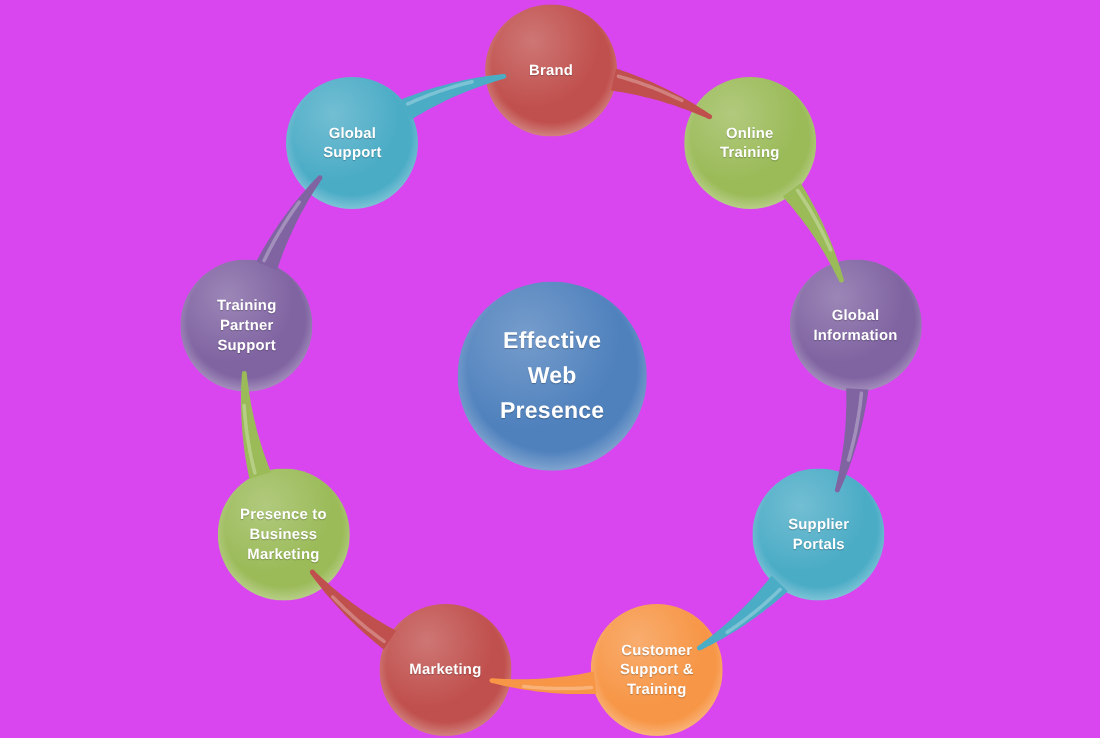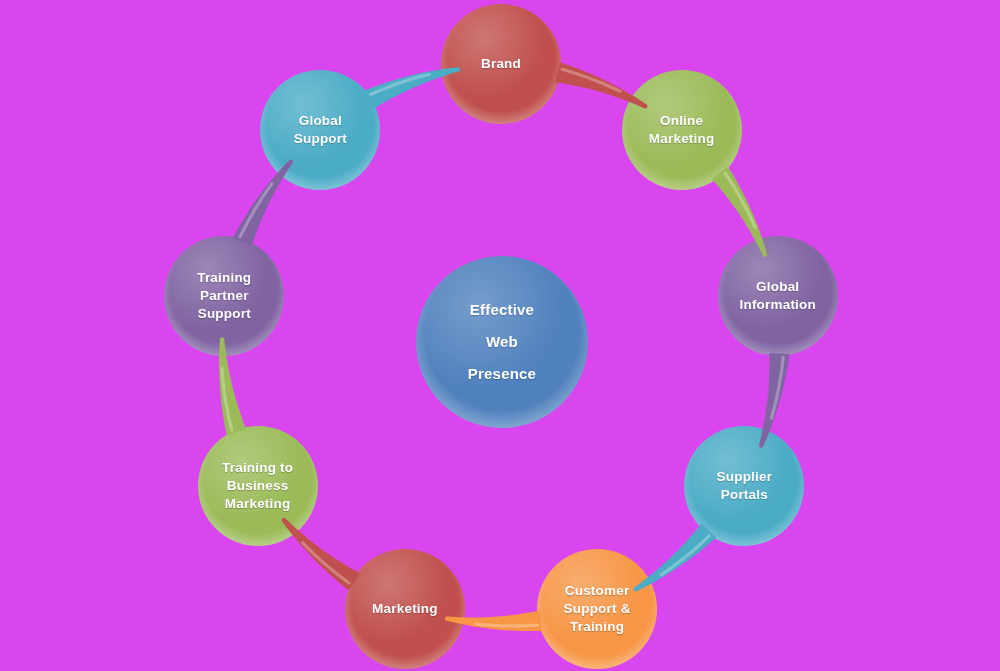--- a/index.html
+++ b/index.html
@@ -12,56 +12,56 @@
     display:flex;align-items:center;justify-content:center;
     z-index:2;
   }
   .center-node{z-index:1;}
   .node-label{
     color:#ffffff;font-weight:bold;text-align:center;white-space:pre-line;
     text-shadow:0 1px 1px rgba(0,0,0,0.25);
     letter-spacing:0.2px;
   }
   .sat-label{font-size:13.5px;line-height:18px;}
-  .center-label{font-size:15px;line-height:32px;}
+  .center-label{font-size:21px;line-height:32px;}
   svg.connector-layer{
     position:absolute;left:0;top:0;width:1000px;height:671px;
     z-index:3;pointer-events:none;
   }
 </style>
 </head>
 <body>
 
 <div class="canvas">
   <div id="nodes-layer">
       <div class="node" style="left: 441px; top: 4px; height: 120px; width: 120px; background-color: rgb(192, 80, 77); background-image: radial-gradient(circle at 50% 45%, rgba(255, 255, 255, 0) 60%, rgba(255, 255, 255, 0.34) 77%, rgba(255, 255, 255, 0) 91%), radial-gradient(circle at 36% 28%, rgba(255, 255, 255, 0.22), rgba(255, 255, 255, 0) 52%), radial-gradient(circle at 50% 52%, rgba(0, 0, 0, 0) 72%, rgba(0, 0, 0, 0.22) 100%);">
         <div class="node-label sat-label">Brand</div>
       </div>
       <div class="node" style="left: 621.623px; top: 69.7415px; height: 120px; width: 120px; background-color: rgb(155, 187, 89); background-image: radial-gradient(circle at 50% 45%, rgba(255, 255, 255, 0) 60%, rgba(255, 255, 255, 0.34) 77%, rgba(255, 255, 255, 0) 91%), radial-gradient(circle at 36% 28%, rgba(255, 255, 255, 0.22), rgba(255, 255, 255, 0) 52%), radial-gradient(circle at 50% 52%, rgba(0, 0, 0, 0) 72%, rgba(0, 0, 0, 0.22) 100%);">
         <div class="node-label sat-label">Online
-Marketing</div>
+Training</div>
       </div>
       <div class="node" style="left: 717.731px; top: 236.205px; height: 120px; width: 120px; background-color: rgb(128, 100, 162); background-image: radial-gradient(circle at 50% 45%, rgba(255, 255, 255, 0) 60%, rgba(255, 255, 255, 0.34) 77%, rgba(255, 255, 255, 0) 91%), radial-gradient(circle at 36% 28%, rgba(255, 255, 255, 0.22), rgba(255, 255, 255, 0) 52%), radial-gradient(circle at 50% 52%, rgba(0, 0, 0, 0) 72%, rgba(0, 0, 0, 0.22) 100%);">
         <div class="node-label sat-label">Global
 Information</div>
       </div>
       <div class="node" style="left: 684.353px; top: 425.5px; height: 120px; width: 120px; background-color: rgb(75, 172, 198); background-image: radial-gradient(circle at 50% 45%, rgba(255, 255, 255, 0) 60%, rgba(255, 255, 255, 0.34) 77%, rgba(255, 255, 255, 0) 91%), radial-gradient(circle at 36% 28%, rgba(255, 255, 255, 0.22), rgba(255, 255, 255, 0) 52%), radial-gradient(circle at 50% 52%, rgba(0, 0, 0, 0) 72%, rgba(0, 0, 0, 0.22) 100%);">
         <div class="node-label sat-label">Supplier
 Portals</div>
       </div>
       <div class="node" style="left: 537.108px; top: 549.054px; height: 120px; width: 120px; background-color: rgb(247, 150, 70); background-image: radial-gradient(circle at 50% 45%, rgba(255, 255, 255, 0) 60%, rgba(255, 255, 255, 0.34) 77%, rgba(255, 255, 255, 0) 91%), radial-gradient(circle at 36% 28%, rgba(255, 255, 255, 0.22), rgba(255, 255, 255, 0) 52%), radial-gradient(circle at 50% 52%, rgba(0, 0, 0, 0) 72%, rgba(0, 0, 0, 0.22) 100%);">
         <div class="node-label sat-label">Customer
 Support &amp;
 Training</div>
       </div>
       <div class="node" style="left: 344.892px; top: 549.054px; height: 120px; width: 120px; background-color: rgb(192, 80, 77); background-image: radial-gradient(circle at 50% 45%, rgba(255, 255, 255, 0) 60%, rgba(255, 255, 255, 0.34) 77%, rgba(255, 255, 255, 0) 91%), radial-gradient(circle at 36% 28%, rgba(255, 255, 255, 0.22), rgba(255, 255, 255, 0) 52%), radial-gradient(circle at 50% 52%, rgba(0, 0, 0, 0) 72%, rgba(0, 0, 0, 0.22) 100%);">
         <div class="node-label sat-label">Marketing</div>
       </div>
       <div class="node" style="left: 197.647px; top: 425.5px; height: 120px; width: 120px; background-color: rgb(155, 187, 89); background-image: radial-gradient(circle at 50% 45%, rgba(255, 255, 255, 0) 60%, rgba(255, 255, 255, 0.34) 77%, rgba(255, 255, 255, 0) 91%), radial-gradient(circle at 36% 28%, rgba(255, 255, 255, 0.22), rgba(255, 255, 255, 0) 52%), radial-gradient(circle at 50% 52%, rgba(0, 0, 0, 0) 72%, rgba(0, 0, 0, 0.22) 100%);">
-        <div class="node-label sat-label">Training to
+        <div class="node-label sat-label">Presence to
 Business
 Marketing</div>
       </div>
       <div class="node" style="left: 164.269px; top: 236.205px; height: 120px; width: 120px; background-color: rgb(128, 100, 162); background-image: radial-gradient(circle at 50% 45%, rgba(255, 255, 255, 0) 60%, rgba(255, 255, 255, 0.34) 77%, rgba(255, 255, 255, 0) 91%), radial-gradient(circle at 36% 28%, rgba(255, 255, 255, 0.22), rgba(255, 255, 255, 0) 52%), radial-gradient(circle at 50% 52%, rgba(0, 0, 0, 0) 72%, rgba(0, 0, 0, 0.22) 100%);">
         <div class="node-label sat-label">Training
 Partner
 Support</div>
       </div>
       <div class="node" style="left: 260.377px; top: 69.7415px; height: 120px; width: 120px; background-color: rgb(75, 172, 198); background-image: radial-gradient(circle at 50% 45%, rgba(255, 255, 255, 0) 60%, rgba(255, 255, 255, 0.34) 77%, rgba(255, 255, 255, 0) 91%), radial-gradient(circle at 36% 28%, rgba(255, 255, 255, 0.22), rgba(255, 255, 255, 0) 52%), radial-gradient(circle at 50% 52%, rgba(0, 0, 0, 0) 72%, rgba(0, 0, 0, 0.22) 100%);">
         <div class="node-label sat-label">Global

